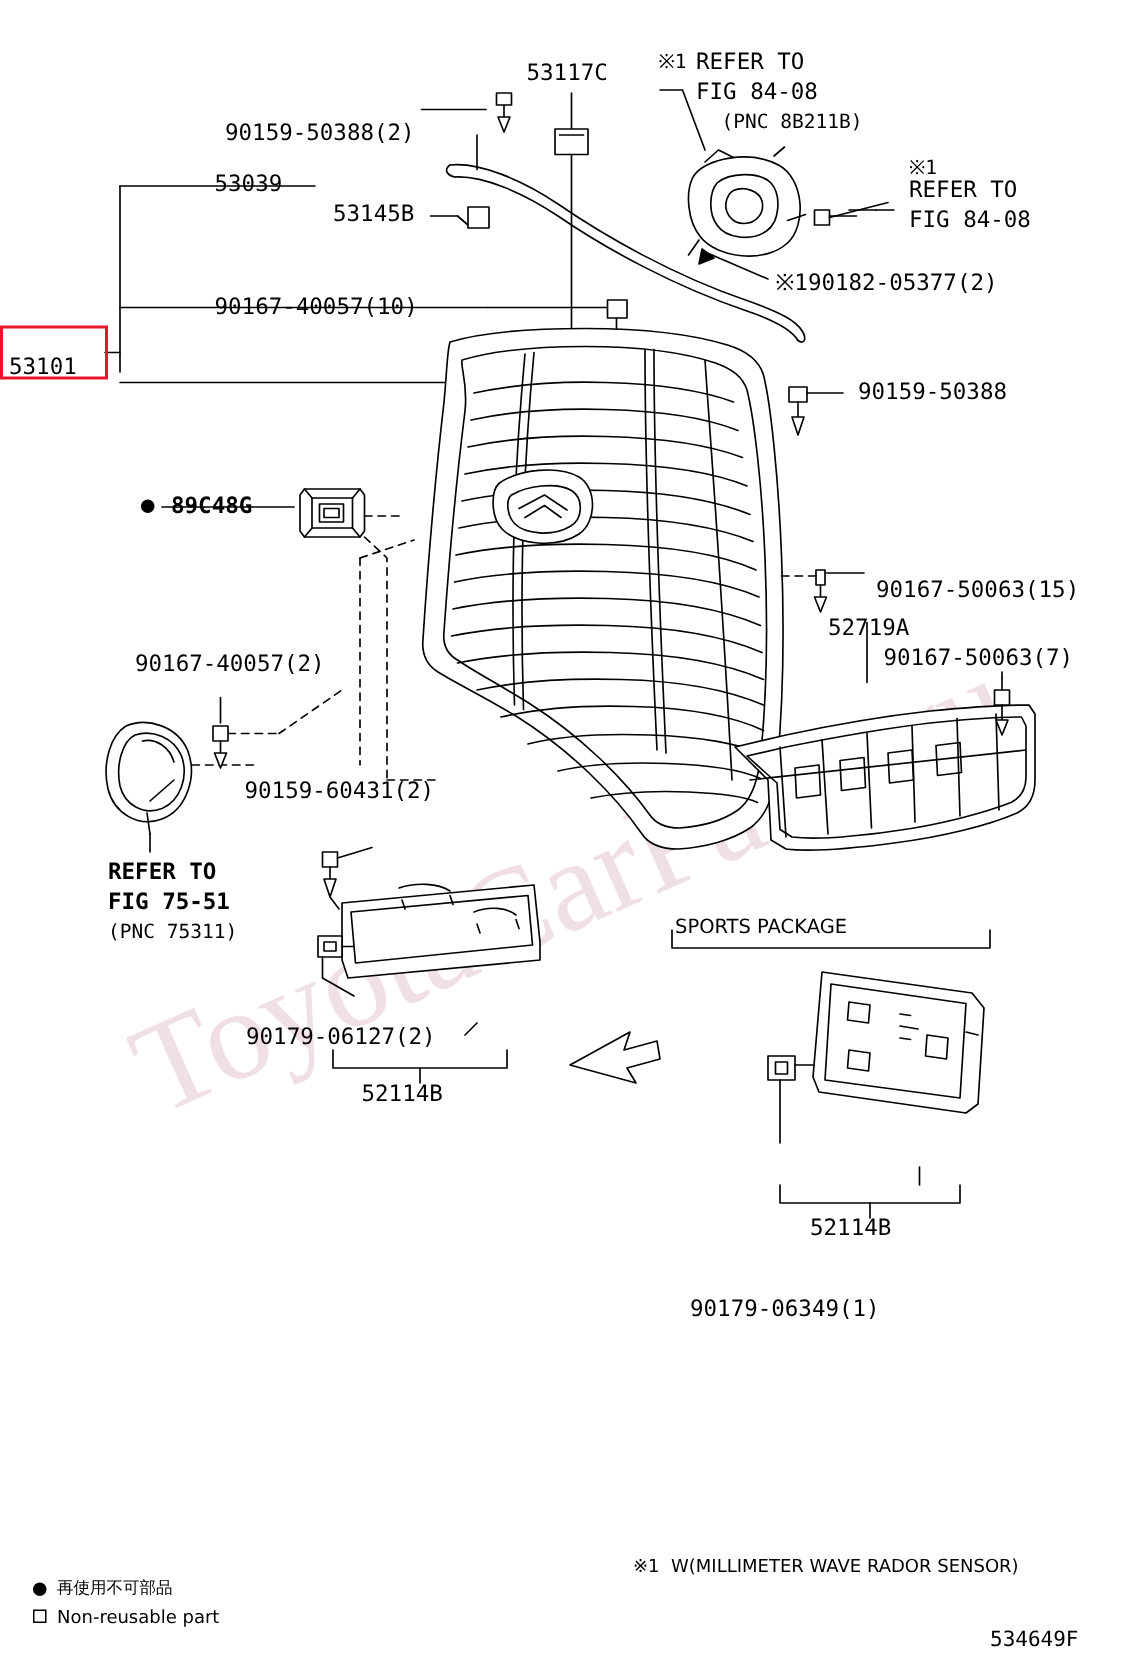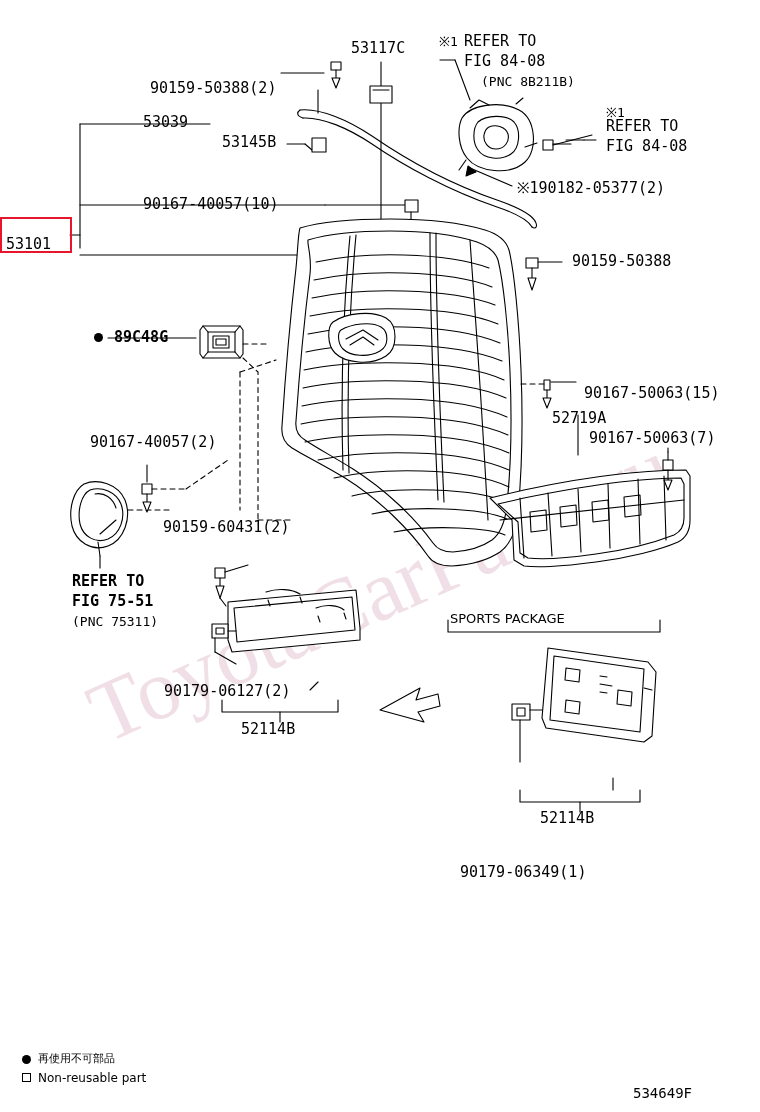--- a/index.html
+++ b/index.html
@@ -18,21 +18,21 @@
   .lbl {
     position: absolute;
     font-family: "DejaVu Sans Mono", monospace;
     font-size: 15px;
     color: #000000;
     white-space: pre;
     letter-spacing: 0px;
     line-height: 17px;
   }
   .lbl.small { font-size: 13px; }
-  .lbl.cjk   { font-family: Liberation Mono, monospace; font-size: 11px; }
+  .lbl.cjk   { font-family: Liberation Sans, sans-serif; font-size: 11px; }
   .lbl.sans  { font-family: "DejaVu Sans", sans-serif; font-size: 12px; }
 
   #svg-layer {
     position: absolute;
     left: 0; top: 0;
     width: 760px; height: 1112px;
   }
   .wm {
     position: absolute;
     left: -10px;
@@ -327,21 +327,22 @@
   <div class="lbl small" style="left:72px; top:613px;">(PNC 75311)</div>
 
   <div class="lbl sans" style="left:450px; top:610px; font-size:13px;">SPORTS PACKAGE</div>
 
   <div class="lbl" style="left:164px; top:683px;">90179-06127(2)</div>
   <div class="lbl" style="left:241px; top:721px;">52114B</div>
 
   <div class="lbl" style="left:460px; top:816px;margin-top:48px;">90179-06349(1)</div>
   <div class="lbl" style="left:540px; top:810px;">52114B</div>
 
+  <div class="lbl sans" style="left:422px; top:1036px; font-size:12px;">※1  W(MILLIMETER WAVE RADOR SENSOR)</div>
 
   <div class="bullet" style="left:22px; top:1055px;"></div>
   <div class="lbl cjk" style="left:38px; top:1051px;">再使用不可部品</div>
   <div class="lbl sans" style="left:38px; top:1070px; font-size:12px;">Non-reusable part</div>
   <div style="position:absolute; left:22px; top:1073px; width:9px; height:9px; border:1.5px solid #000; box-sizing:border-box;"></div>
 
-  <div class="footer-code" style="left:633px; top:1085px;">534649F</div>
+  <div class="footer-code" style="left:660px; top:1085px;">534649F</div>
 
 </div>
 
 </body></html>

